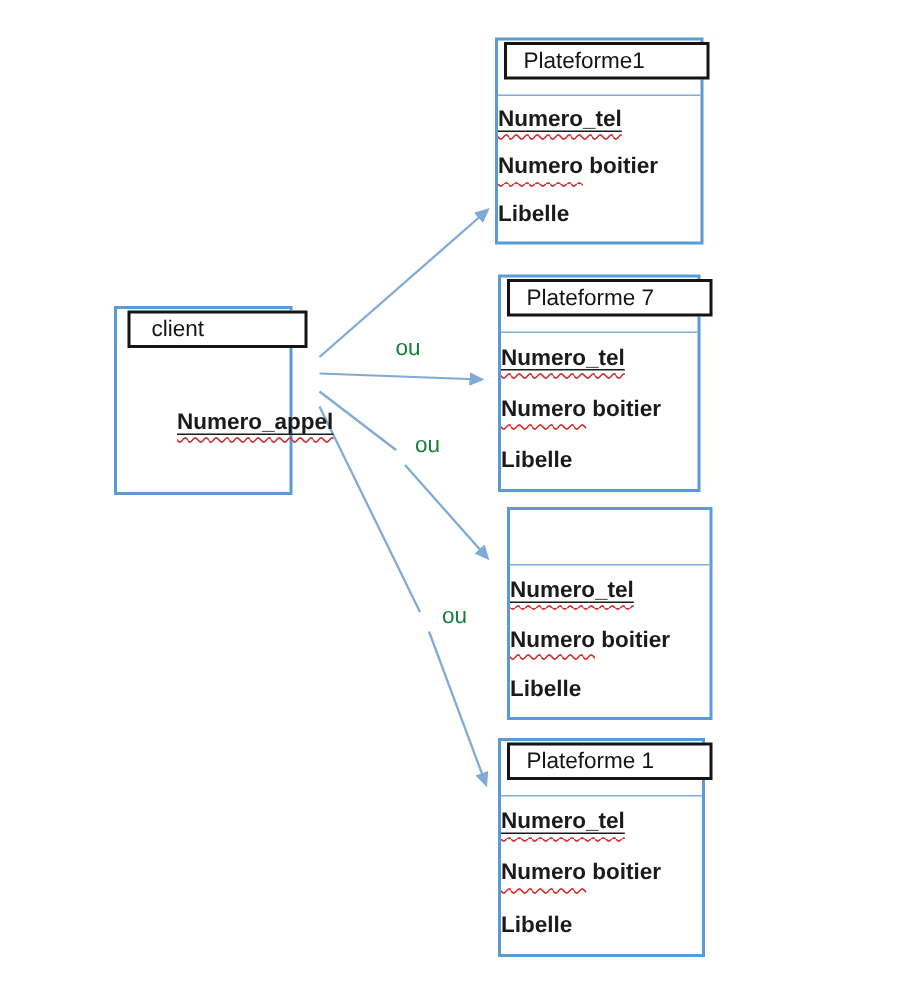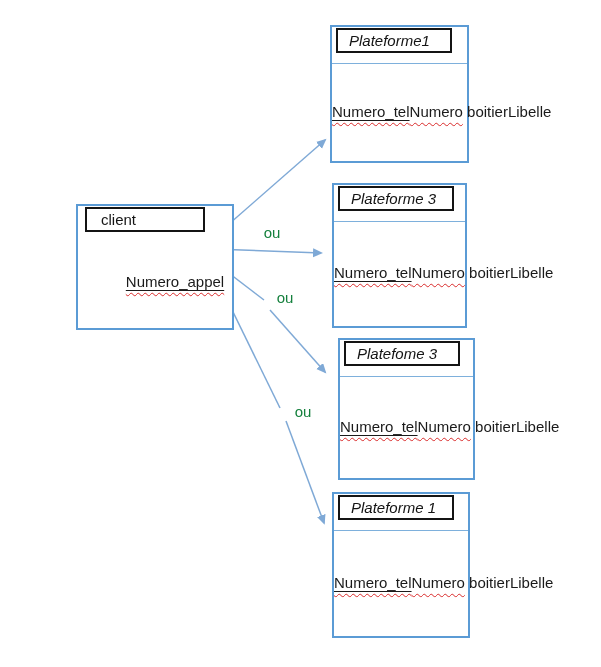--- a/index.html
+++ b/index.html
@@ -13,44 +13,44 @@
   .entity{
     position:absolute;background:#ffffff;border:2px solid #5B9BD5;box-sizing:border-box;
   }
   .entity-header{
     position:absolute;left:4px;top:1px;height:25px;border:2px solid #141414;background:#ffffff;
     box-sizing:border-box;display:flex;align-items:center;padding-left:11px;
     font-size:15px;color:#141414;white-space:nowrap;
   }
   .entity-sep{position:absolute;left:0;right:0;top:36px;height:0;border-top:1px solid #7EB0DC;}
   .entity-body{
-    position:absolute;left:0;right:0;bottom:2px;display:flex;
-    justify-content:space-around;align-items:center;
+    position:absolute;left:0;right:0;bottom:2px;display:flex;flex-direction:column;
+    justify-content:space-around;font-weight:bold;
   }
   .row{font-size:15px;white-space:nowrap;line-height:1.2;}
   .uline{
     text-decoration:underline;text-decoration-color:#1a1a1a;
     text-decoration-thickness:1px;text-underline-offset:3px;
   }
   .wavy{
     text-decoration:underline;text-decoration-style:wavy;text-decoration-color:#d92b2b;
     text-decoration-thickness:1px;text-underline-offset:5px;
   }
 
   
-  .e-client{left:76px;top:204px;width:158px;height:126px;}
+  .e-client{left:76px;top:204px;width:119px;height:126px;}
   .e-client .entity-header{left:7px;top:1px;width:120px;padding-left:14px;}
   .e-client .entity-body{top:32px;margin-left:40px;}
 
   
   .e-p1{left:330px;top:25px;width:139px;height:138px;}
   .e-p2{left:332px;top:183px;width:135px;height:145px;}
   .e-p3{left:338px;top:338px;width:137px;height:142px;}
   .e-p4{left:332px;top:492px;width:138px;height:146px;}
-  .platform .entity-header{width:116px;font-style:italic;}
+  .platform .entity-header{width:137px;}
   .platform .entity-body{top:37px;}
 
   .or-label{
     position:absolute;transform:translate(-50%,-50%);font-size:15px;color:#15803d;
     background:#ffffff;padding:0 2px;line-height:1;
   }
   .ou1{left:272px;top:232px;}
   .ou2{left:285px;top:297px;}
   .ou3{left:303px;top:411px;}
 </style>
@@ -105,40 +105,37 @@
         <span class="wavy">Numero</span><span> boitier</span>
       </div>
       <div class="row">
         <span>Libelle</span>
       </div>
     </div>
   </div>
 
   <div class="entity platform e-p2">
     <div class="entity-header">
-      <span>Plateforme 3</span>
+      <span>Plateforme 7</span>
     </div>
     <div class="entity-sep"></div>
     <div class="entity-body">
       <div class="row">
         <span class="wavy"><span class="uline">Numero_tel</span></span>
       </div>
       <div class="row">
         <span class="wavy">Numero</span><span> boitier</span>
       </div>
       <div class="row">
         <span>Libelle</span>
       </div>
     </div>
   </div>
 
   <div class="entity platform e-p3">
-    <div class="entity-header">
-      <span>Platefome 3</span>
-    </div>
     <div class="entity-sep"></div>
     <div class="entity-body">
       <div class="row">
         <span class="wavy"><span class="uline">Numero_tel</span></span>
       </div>
       <div class="row">
         <span class="wavy">Numero</span><span> boitier</span>
       </div>
       <div class="row">
         <span>Libelle</span>

